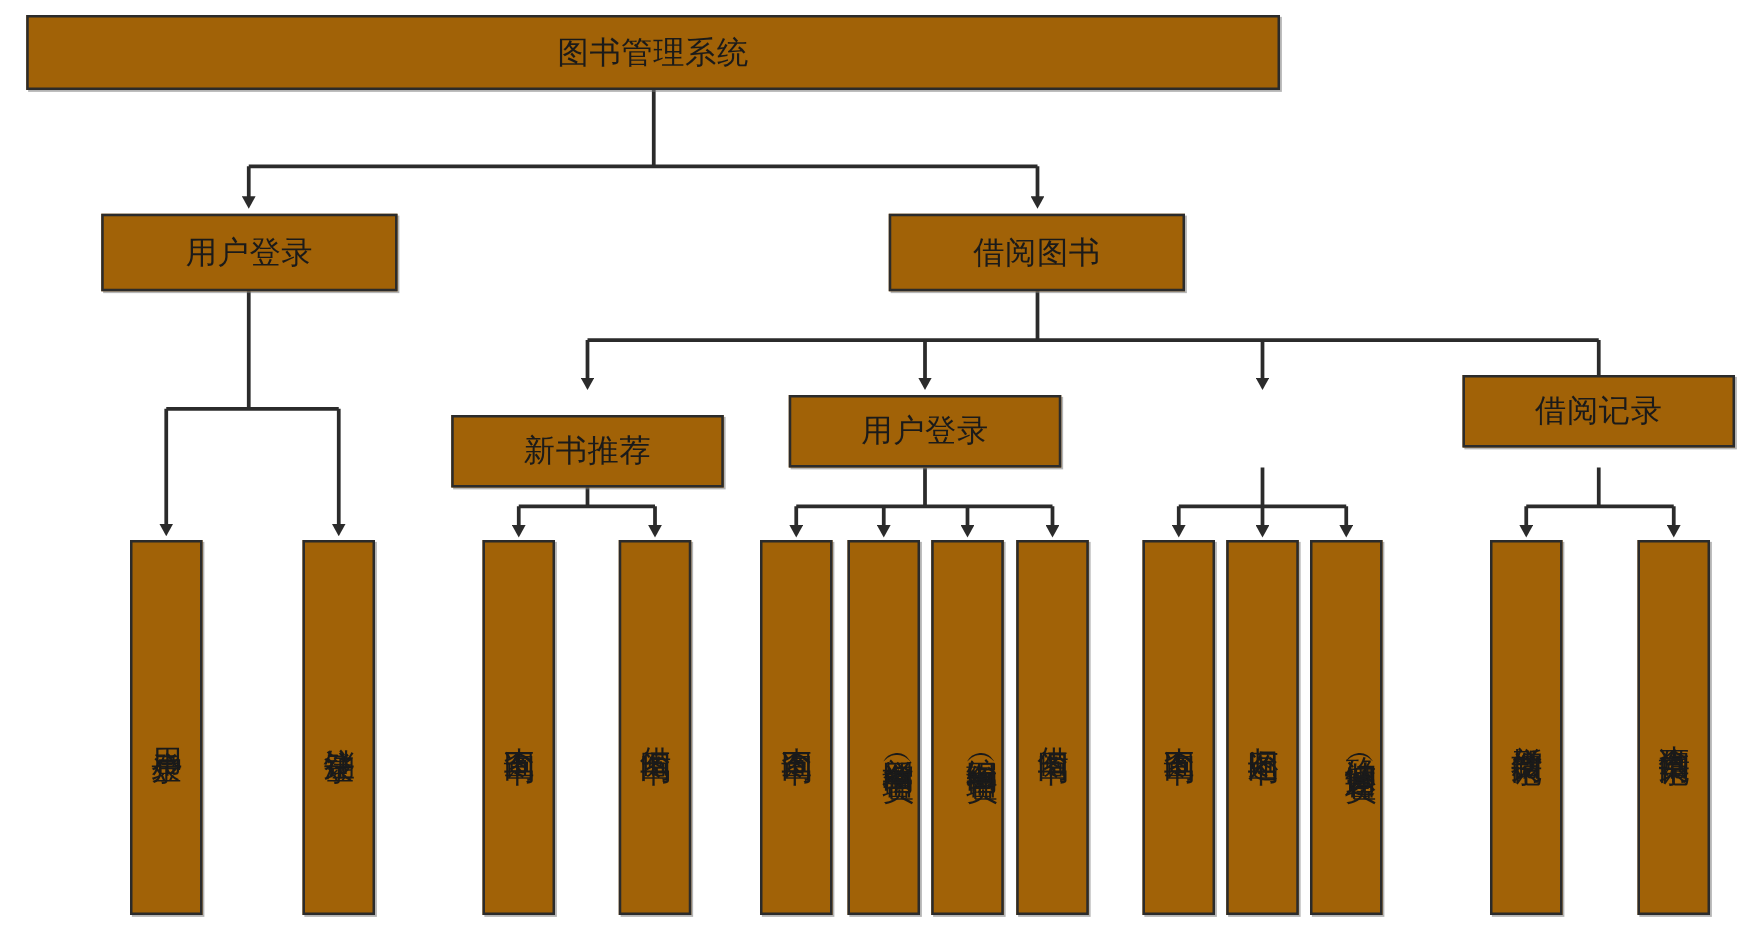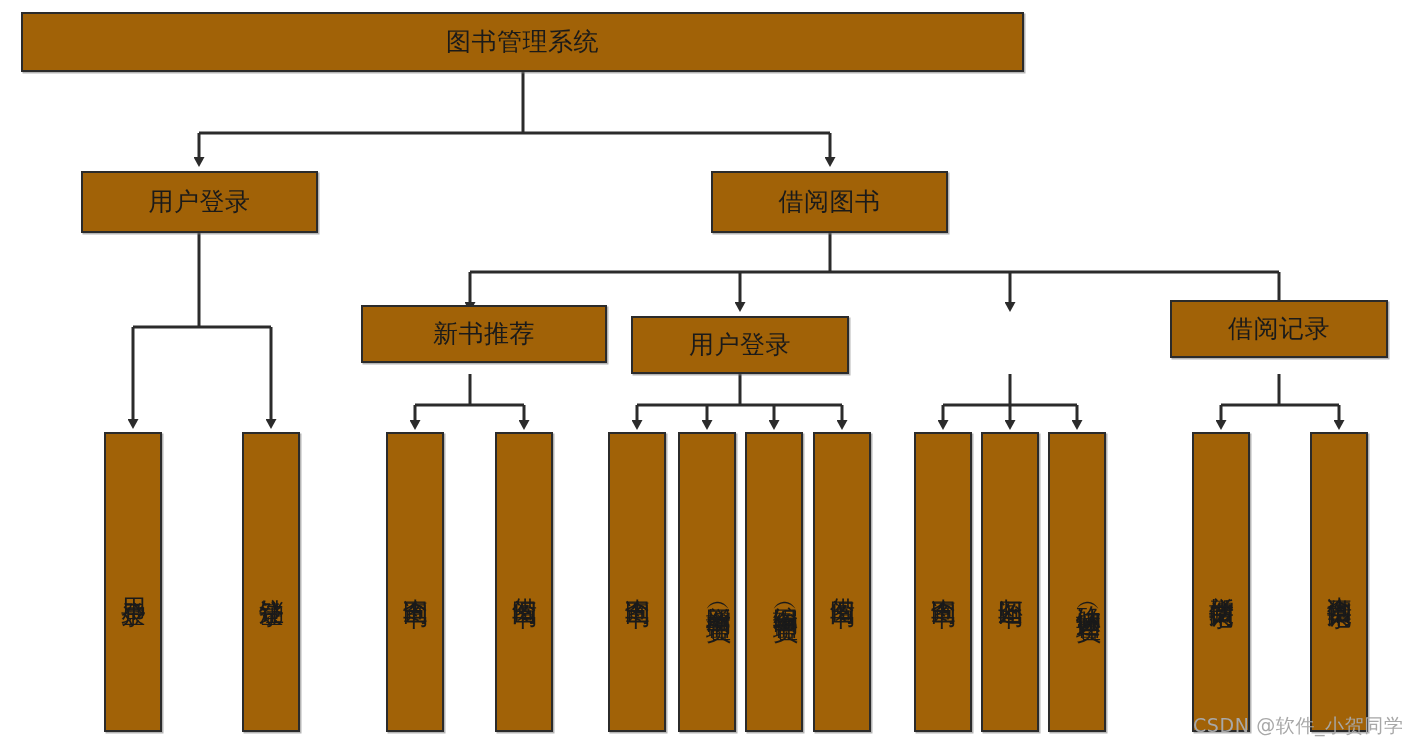--- a/index.html
+++ b/index.html
@@ -123,21 +123,21 @@
     <span>图书管理系统</span>
   </div>
 
   <div class="node horiz" style="left:81px; top:171px; width:237px; height:62px;">
     <span>用户登录</span>
   </div>
   <div class="node horiz" style="left:711px; top:171px; width:237px; height:62px;">
     <span>借阅图书</span>
   </div>
 
-  <div class="node horiz" style="left:361px; top:305px; width:246px; height:58px;">
+  <div class="node horiz" style="left:361px; top:332px; width:218px; height:58px;">
     <span>新书推荐</span>
   </div>
   <div class="node horiz" style="left:631px; top:316px; width:218px; height:58px;">
     <span>用户登录</span>
   </div>
   <div class="node horiz" style="left:1170px; top:300px; width:218px; height:58px;">
     <span>借阅记录</span>
   </div>
 
   <div class="node vert mid" style="left:104px; top:432px; width:58px; height:300px;">
@@ -177,15 +177,14 @@
     <span>确认归还（管理员）</span>
   </div>
 
   <div class="node vert mid" style="left:1192px; top:432px; width:58px; height:300px;">
     <span>新增借阅记录</span>
   </div>
   <div class="node vert mid" style="left:1310px; top:432px; width:58px; height:300px;">
     <span>查询借阅记录</span>
   </div>
 
-  <div class="watermark" style="left:1193px; top:713px;">CSDN @软件_小贺同学</div>
 
 </div>
 
 </body></html>

